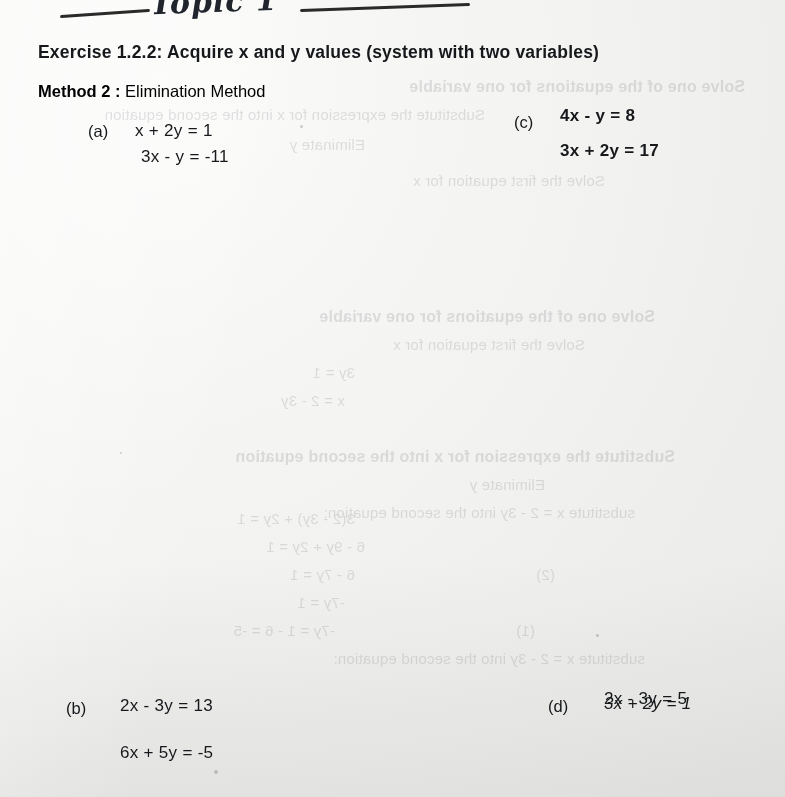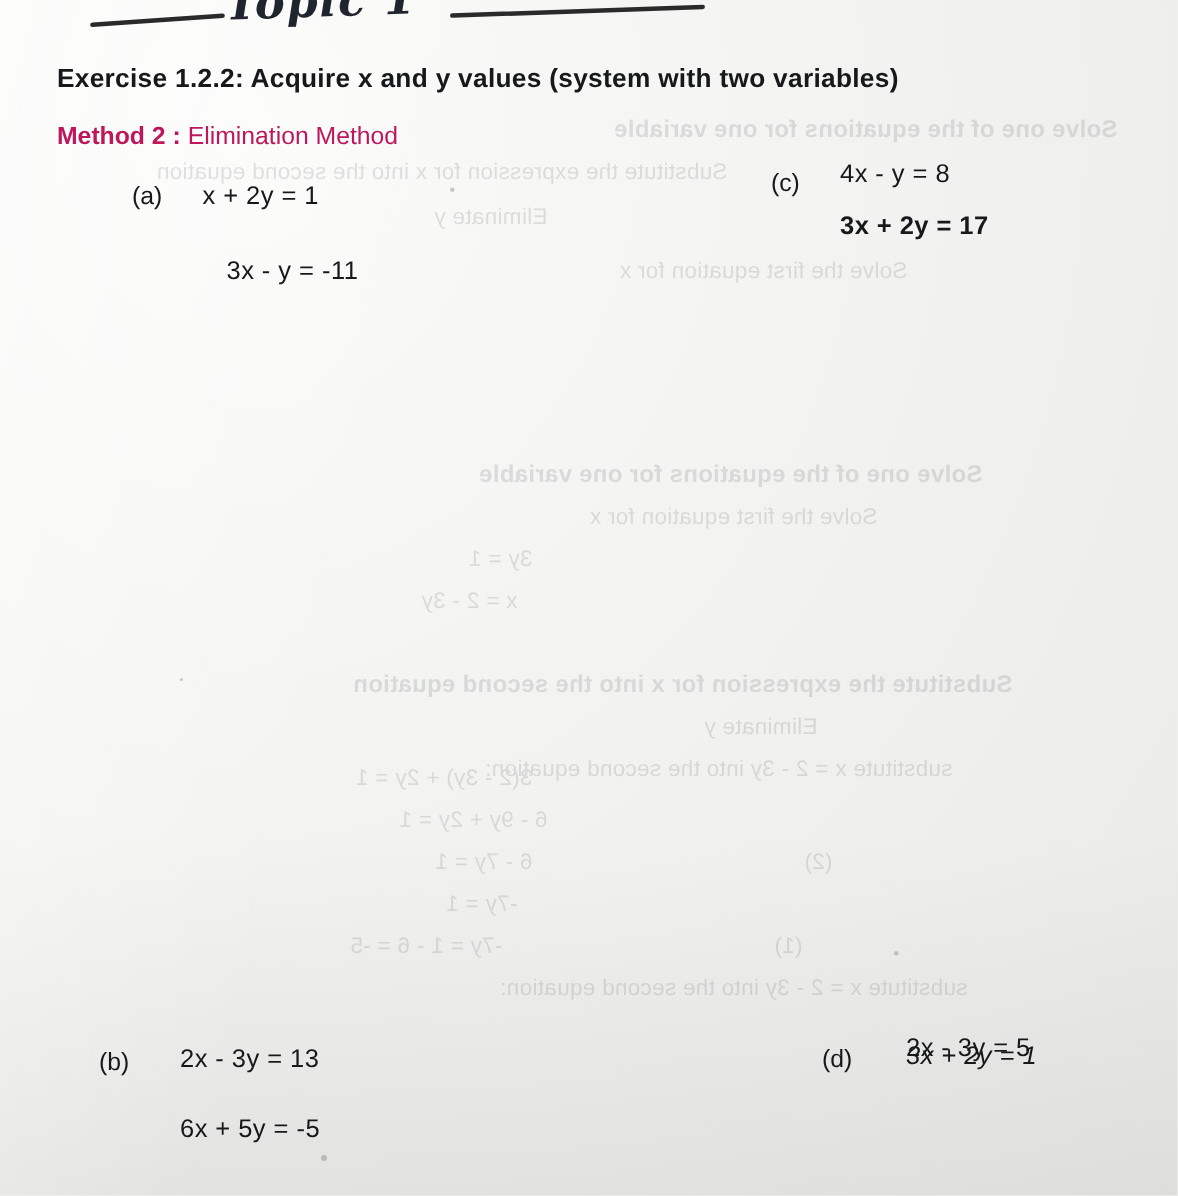--- a/index.html
+++ b/index.html
@@ -91,41 +91,41 @@
   .exercise-title {
     left: 38px; top: 42px;
     font-size: 17.5px;
     font-weight: bold;
     letter-spacing: 0.2px;
     color: #16181b;
   }
   .method-line {
     left: 38px; top: 82px;
     font-size: 16.5px;
-    color: #be185d;
+    color: #000000;
   }
   .method-line .lbl { font-weight: bold; }
 
   .item-label {
     font-size: 16.5px;
     color: #16181b;
   }
   .eq {
     font-size: 17px;
     color: #16181b;
     letter-spacing: 0.3px;
   }
 
   
   .blk-a-label { left: 88px;  top: 122px; }
   .blk-a-e1    { left: 135px; top: 121px; }
-  .blk-a-e2    { left: 141px; top: 171px; margin-left: 10px; }
+  .blk-a-e2    { left: 141px; top: 147px; }
 
   .blk-c-label { left: 514px; top: 113px; }
-  .blk-c-e1    { left: 560px; top: 106px; }
+  .blk-c-e1    { left: 560px; top: 106px; font-weight: bold; }
   .blk-c-e2    { left: 560px; top: 141px; font-weight: bold; }
 
   .blk-b-label { left: 66px;  top: 699px; }
   .blk-b-e1    { left: 120px; top: 696px; text-align: center; }
   .blk-b-e2    { left: 120px; top: 743px; }
 
   .blk-d-label { left: 548px; top: 697px; }
   .blk-d-e1    { left: 604px; top: 694px; font-style: italic; }
   .blk-d-e2    { left: 604px; top: 689px; }
 

